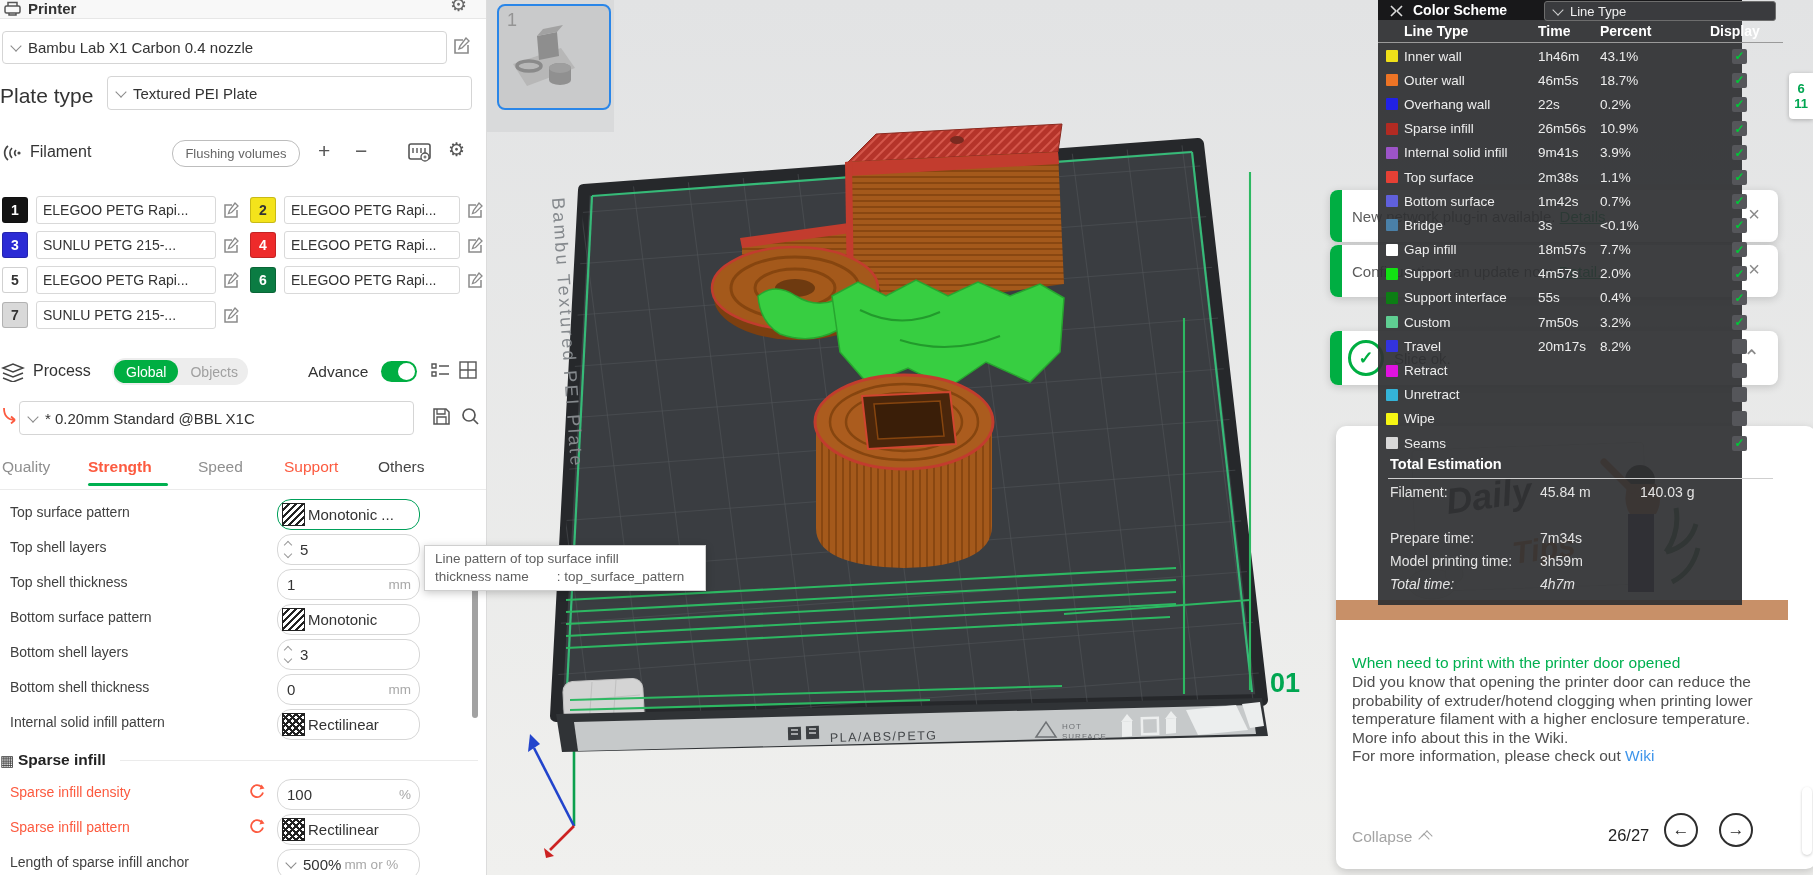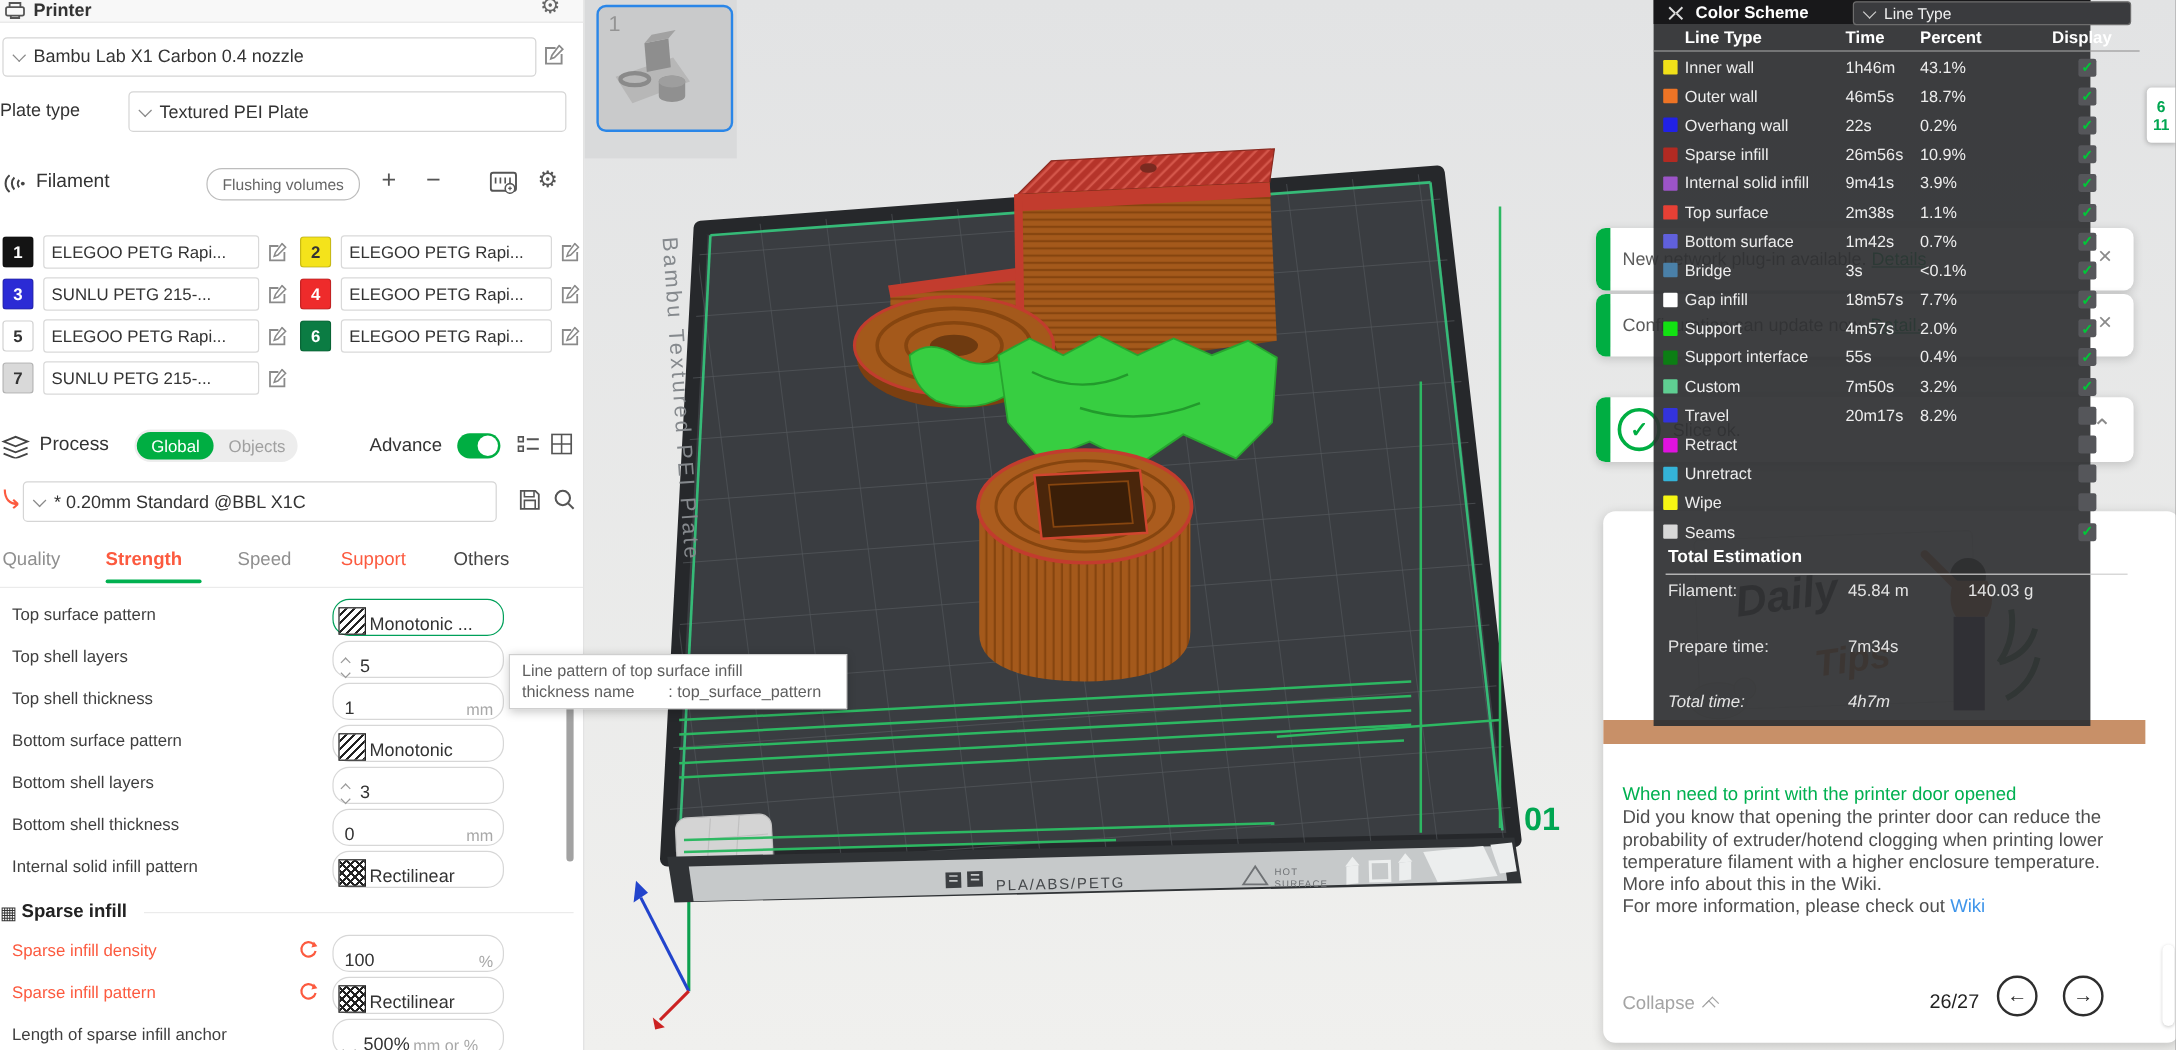--- a/index.html
+++ b/index.html
@@ -24,21 +24,21 @@
   .gl-on{background:#00ae42;color:#fff;border-radius:12px;height:23px;display:flex;align-items:center;padding:0 12px;margin:2px;}
   .gl-off{color:#a0a0a0;padding:0 10px;}
   .switch{width:36px;height:21px;border-radius:11px;background:#00ae42;position:relative;}
   .switch .knob{position:absolute;right:2px;top:2px;width:17px;height:17px;border-radius:50%;background:#fff;}
   .tab{font-size:15.5px;color:#8f8f8f;}
   .tab.mod{color:#fc5a3f;}
   .tab.active{color:#fc5a3f;font-weight:bold;}
   .tab-underline{height:3px;background:#00b050;border-radius:2px;}
   .prow-label{font-size:14px;color:#3f3f3f;}
   .prow-label.mod{color:#fc5a3f;}
-  .inbox{left:277px;width:141px;height:29px;border:1px solid #d7d7d7;border-radius:14px;background:#fff;display:flex;align-items:flex-end;font-size:15px;color:#333;}
+  .inbox{left:277px;width:141px;height:29px;border:1px solid #d7d7d7;border-radius:14px;background:#fff;display:flex;align-items:center;font-size:15px;color:#333;}
   .inbox.modbox{border:1.5px solid #00a05a;}
   .inbox .val{margin-left:9px;}
   .inbox .unit{margin-left:auto;padding-right:8px;color:#a8a8a8;font-size:13.5px;}
   .inbox .unit-inline{margin-left:3px;color:#a8a8a8;font-size:13.5px;}
   .pat{width:21px;height:21px;margin-left:4px;border:1.5px solid #222;flex:none;
     background:repeating-linear-gradient(135deg,#fff 0 3px,#222 3px 5px);}
   .pat.cross{background:repeating-linear-gradient(45deg,rgba(255,255,255,0) 0 3px,#222 3px 5px),repeating-linear-gradient(135deg,#fff 0 3px,#222 3px 5px);}
   .spin{display:flex;flex-direction:column;margin-left:7px;gap:3px;flex:none;}
   .spin i{width:5px;height:5px;border-right:1.4px solid #9a9a9a;border-bottom:1.4px solid #9a9a9a;display:block;}
   .spin .u{transform:rotate(-135deg);}  .spin .d{transform:rotate(45deg);}
@@ -416,20 +416,25 @@
     <div class="te-row" style="top:484px;">
       <span>Filament:</span>
         <span>45.84 m</span>
         <span>140.03 g</span>
       </div>
     <div class="te-row" style="top:530px;">
       <span>Prepare time:</span>
         <span>7m34s</span>
         <span></span>
       </div>
+    <div class="te-row" style="top:553px;">
+      <span>Model printing time:</span>
+        <span>3h59m</span>
+        <span></span>
+      </div>
     <div class="te-row" style="top:576px;font-style:italic;">
       <span>Total time:</span>
         <span>4h7m</span>
         <span></span>
       </div>
   </div>
 
   <div class="abs edge-badge">
     <span>6</span>
     <span>11</span>
@@ -446,21 +451,21 @@
     <span class="abs" style="left:450px;top:-7px;font-size:19px;color:#666;">⚙</span>
 
     <div class="abs combo" style="left:2px;top:31px;width:443px;height:31px;">
       <span class="chev"></span>
       <span>Bambu Lab X1 Carbon 0.4 nozzle</span>
     </div>
     <svg class="abs" style="left:453px;top:37px;" width="18" height="18">
       <path d="M15 8 V16 H2 V3 H10" fill="none" stroke="#8a8a8a" stroke-width="1.6"></path>
       <path d="M13 1 L16 4 L9 11 L6 12 L7 9 Z" fill="none" stroke="#8a8a8a" stroke-width="1.4"></path>
     </svg>
-    <span class="abs" style="left:0;top:84px;font-size:15px;color:#333;">Plate type</span>
+    <span class="abs" style="left:0;top:84px;font-size:21px;color:#333;">Plate type</span>
     <div class="abs combo" style="left:107px;top:76px;width:363px;height:32px;">
       <span class="chev"></span>
       <span>Textured PEI Plate</span>
     </div>
 
     <svg class="abs" style="left:2px;top:143px;" width="22" height="20">
       <path d="M6 3 a9 9 0 0 0 0 14 M10 5 a7 7 0 0 0 0 10 M14 7 a4.5 4.5 0 0 0 0 6" fill="none" stroke="#444" stroke-width="1.7"></path>
       <circle cx="17" cy="10" r="1.6" fill="#444"></circle>
     </svg>
     <span class="abs" style="left:30px;top:143px;font-size:16px;color:#333;">Filament</span>

